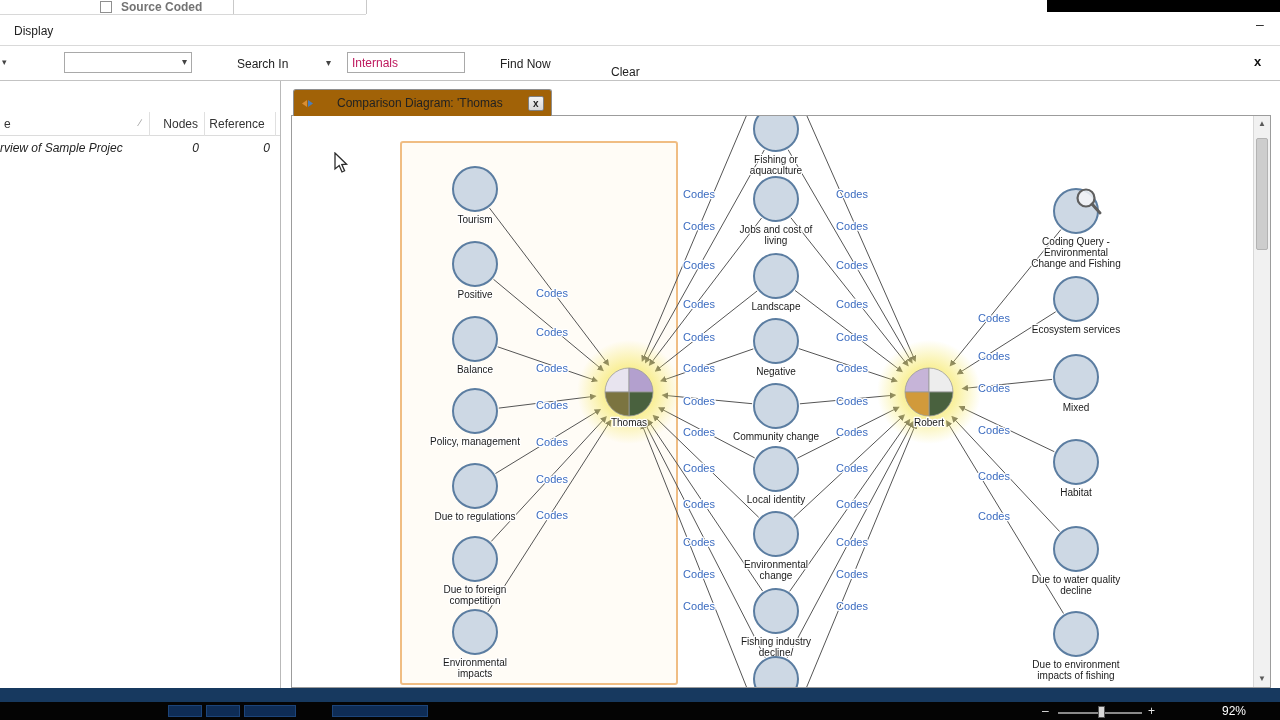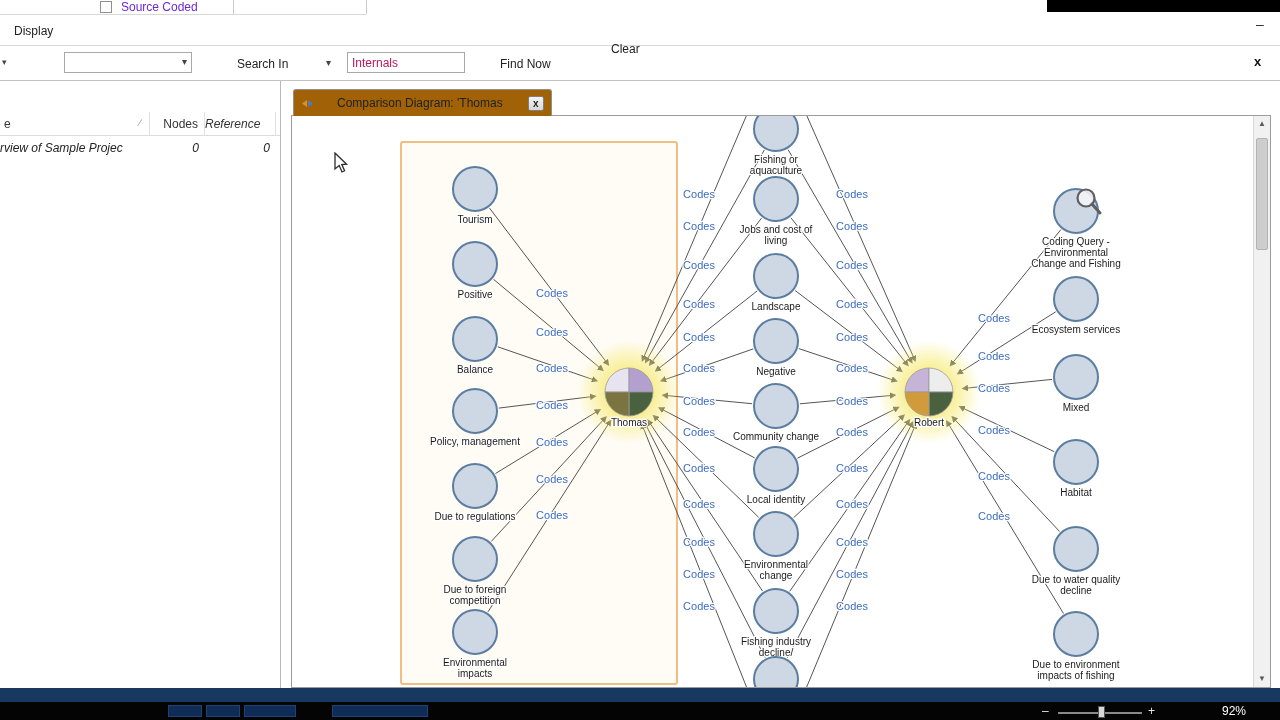--- a/index.html
+++ b/index.html
@@ -2,50 +2,50 @@
 <html><head>
 <meta charset="utf-8">
 <style>
   * { margin:0; padding:0; box-sizing:border-box; }
   html,body { width:1280px; height:720px; }
   body { font-family:"Liberation Sans", sans-serif; background:#ffffff; }
   .screen { position:relative; width:1280px; height:720px; background:#fff; overflow:hidden; font-size:12px; color:#222; }
 
   
   .checkbox { position:absolute; left:100px; top:1px; width:12px; height:12px; border:1px solid #8f8f8f; background:#fff; }
-  .source-coded-label { position:absolute; left:121px; top:0; font-size:12px; color:#6d28d9; }
+  .source-coded-label { position:absolute; left:121px; top:0; font-size:12px; color:#737373;font-weight:bold; }
   .vline-a { position:absolute; left:233px; top:0; width:1px; height:14px; background:#c9c9c9; }
   .vline-b { position:absolute; left:366px; top:0; width:1px; height:14px; background:#c9c9c9; }
   .hline-top { position:absolute; left:0; top:14px; width:366px; height:1px; background:#d8d8d8; }
   .black-corner { position:absolute; left:1047px; top:0; width:233px; height:12px; background:#000; }
   .minimize { position:absolute; left:1256px; top:16px; font-size:14px; color:#333; }
   .display-label { position:absolute; left:14px; top:24px; font-size:12px; color:#222;text-align:right; }
   .sep-45 { position:absolute; left:0; top:45px; width:1280px; height:1px; background:#d9d9d9; }
   .sep-80 { position:absolute; left:0; top:80px; width:1280px; height:1px; background:#c3c3c3; }
 
   
   .left-edge-arrow { position:absolute; left:2px; top:57px; font-size:9px; color:#444; }
   .combo { position:absolute; left:64px; top:52px; width:128px; height:21px; border:1px solid #a9a9a9; background:#fff; }
   .combo .arrow { position:absolute; right:4px; top:3px; font-size:10px; color:#444; }
   .search-in { position:absolute; left:237px; top:57px; }
   .search-in-arrow { position:absolute; left:326px; top:57px; font-size:10px; color:#444; }
   .scope-input { position:absolute; left:347px; top:52px; width:118px; height:21px; border:1px solid #a9a9a9; font:12px "Liberation Sans", sans-serif; padding:0 4px; color:#be185d; }
   .find-now { position:absolute; left:500px; top:57px; }
-  .clear-btn { position:absolute; left:611px; top:42px; }
+  .clear-btn { position:absolute; left:611px; top:65px; }
   .findbar-close { position:absolute; left:1254px; top:54px; font-weight:bold; font-size:13px; color:#111; }
 
   
   .left-panel { position:absolute; left:0; top:81px; width:281px; height:607px; background:#fff; border-right:1px solid #b9b9b9; }
   .panel-header { position:absolute; left:0; top:4px; width:100%; height:27px; background:linear-gradient(#fbfbfb,#e2e2e2); border-top:1px solid #d0d0d0; border-bottom:1px solid #bdbdbd; }
   .panel-title { position:absolute; left:2px; top:5px; font-size:14px; font-weight:bold; color:#1a1a1a; }
   .grid-header { position:absolute; left:0; top:31px; width:100%; height:24px; background:#fff; border-bottom:1px solid #dcdcdc; }
   .col { position:absolute; top:0; height:24px; border-right:1px solid #e0e0e0; display:flex; align-items:center; font-size:12px; color:#333; }
   .col-name { left:0; width:150px; padding-left:4px; }
   .col-nodes { left:150px; width:55px; justify-content:flex-end; padding-right:6px; }
-  .col-ref { left:205px; width:71px; justify-content:flex-start; padding-right:6px;font-style:italic; }
+  .col-ref { left:205px; width:71px; justify-content:center; padding-right:6px; }
   .sort-glyph { position:absolute; right:8px; top:5px; color:#999; font-size:10px; }
   .col-name { position:absolute; }
   .grid-row { position:absolute; left:0; top:55px; width:100%; height:24px; font-size:12px;font-style:italic; }
   .cell-name { position:absolute; left:0; top:5px; white-space:nowrap; }
   .cell-nodes { position:absolute; left:150px; width:49px; top:5px; text-align:right; }
   .cell-ref { position:absolute; left:205px; width:65px; top:5px; text-align:right; }
 
   
   .main-area { position:absolute; left:291px; top:85px; width:980px; height:603px; }
   .tab-bar { position:absolute; left:0; top:0; width:100%; height:31px; background:#fff; }

